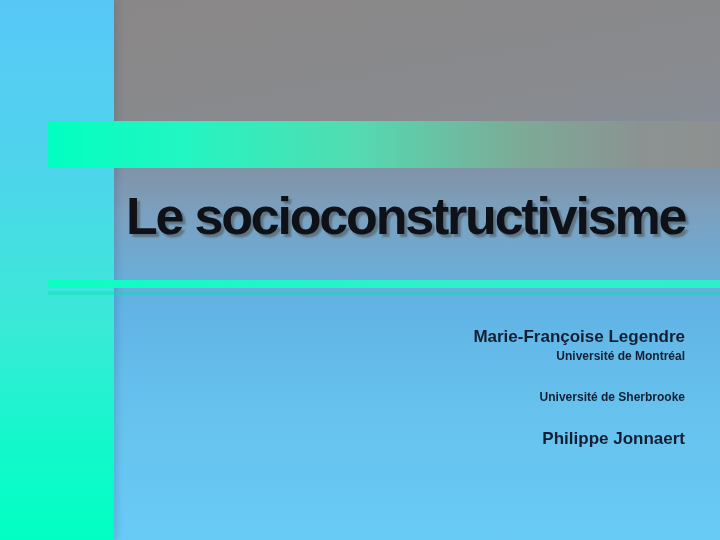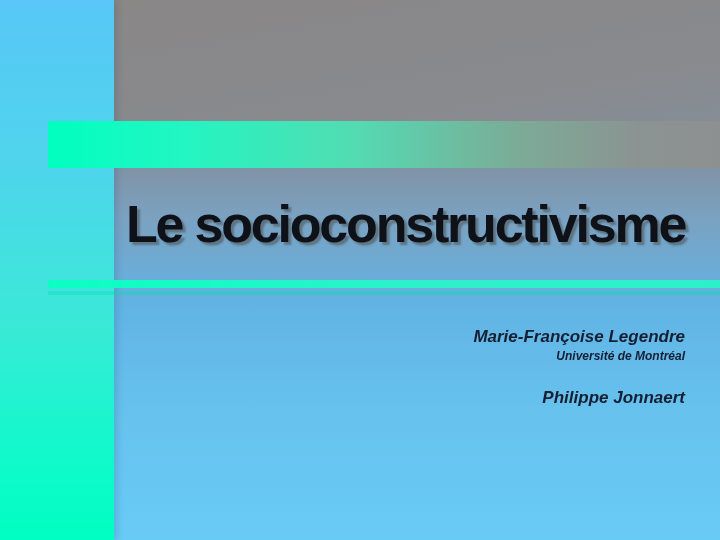--- a/index.html
+++ b/index.html
@@ -65,39 +65,39 @@
       #2df0cb 100%);
   }
   .rule-echo {
     position: absolute;
     left: 48px; top: 291px; right: 0; height: 4px;
     background: rgba(0, 225, 180, 0.38);
   }
 
   .slide-title {
     position: absolute;
-    left: 126px; top: 198px;
+    left: 126px; top: 190px;
     margin: 0;
     font-size: 52px;
     line-height: 52px;
     font-weight: bold;
     letter-spacing: -2.2px;
     white-space: nowrap;
     color: var(--title-color, #0e1118);
     text-shadow: 3px 3px 2px var(--title-shadow, #5e7482);
   }
 
   .authors {
     position: absolute;
     top: 327px; right: 35px;
     text-align: right;
     color: var(--author-color, #151e33);
     font-weight: bold;
   }
-  .author-entry { margin: 0 0 22px 0; font-style: italic; }
+  .author-entry { margin: 0 0 22px 0; }
   .author-entry:last-child { margin-bottom: 16px; }
   .author-name { font-size: 17px; line-height: 20px; white-space: nowrap; }
   .author-affiliation { font-size: 12px; line-height: 19px; white-space: nowrap; }
 </style>
 </head>
 <body>
 
 <div class="slide">
 
   <div class="gray-panel"></div>
@@ -107,19 +107,20 @@
   <div class="rule-echo"></div>
 
   <h1 class="slide-title">Le socioconstructivisme</h1>
 
   <div class="authors">
     <div class="author-entry">
       <div class="author-name">Marie-Françoise Legendre</div>
       <div class="author-affiliation">Université de Montréal</div>
     </div>
     <div class="author-entry">
+      <div class="author-affiliation">Université de Sherbrooke</div>
     </div>
     <div class="author-entry">
       <div class="author-name">Philippe Jonnaert</div>
     </div>
   </div>
 
 </div>
 
 </body></html>

